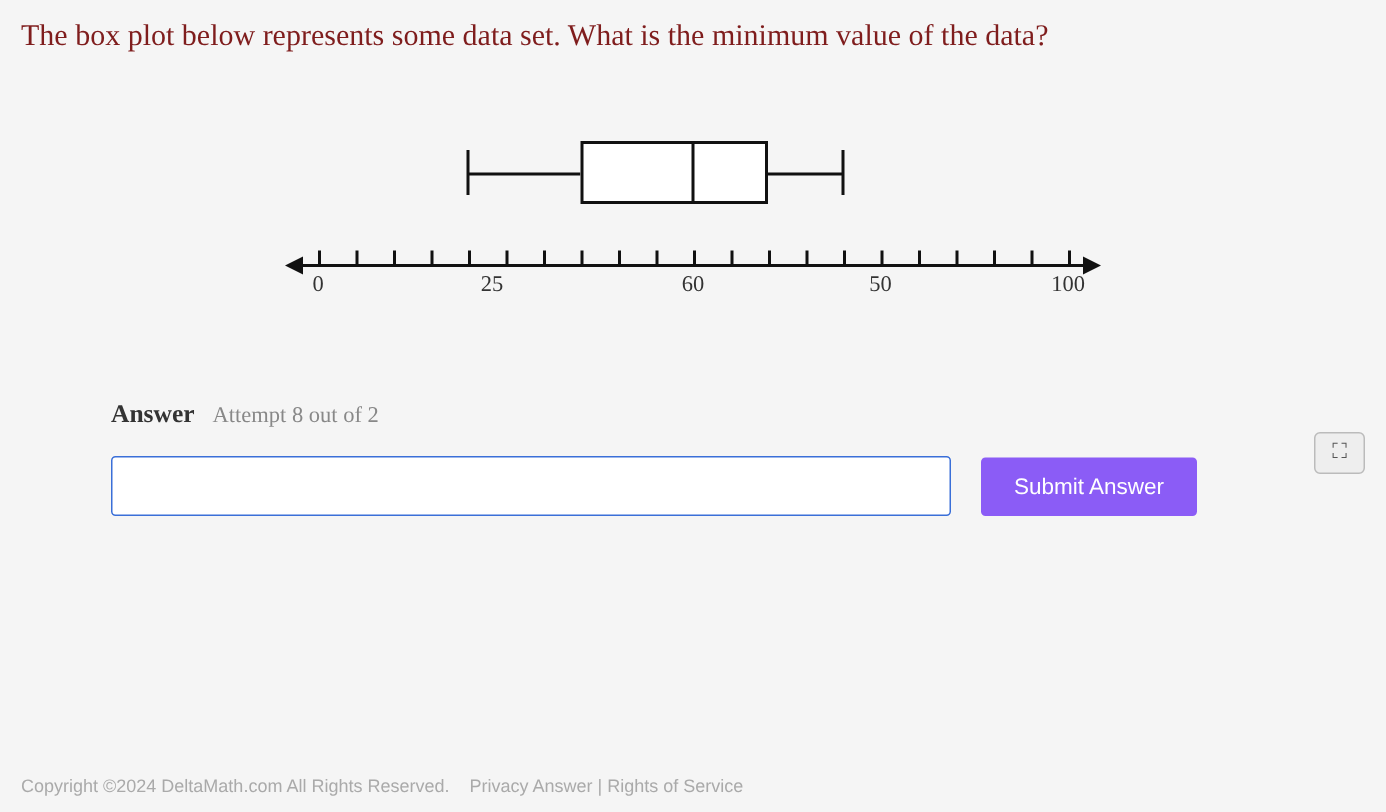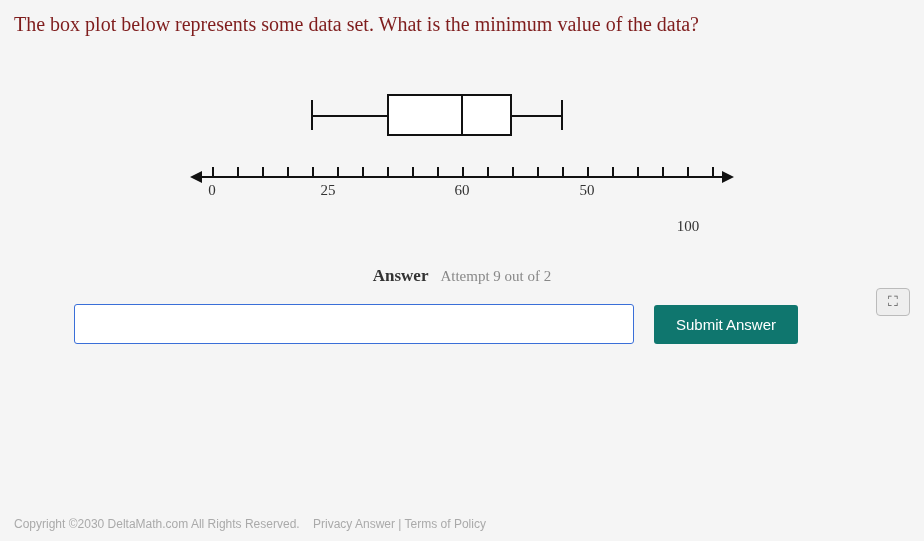--- a/index.html
+++ b/index.html
@@ -112,21 +112,20 @@
       font-size: 15px;
       color: #333;
       transform: translateX(-50%);
       font-family: Georgia, serif;
     }
     .answer-row {
       display: flex;
       align-items: baseline;
       gap: 12px;
       margin: 0 60px 18px 60px;
-      justify-content: center;
     }
     .answer-label {
       font-weight: bold;
       font-size: 17px;
       color: #333;
     }
     .attempt {
       font-size: 15px;
       color: #888;
     }
@@ -140,21 +139,21 @@
       flex: 0 0 560px;
       height: 40px;
       border: 1.5px solid #3a6fd8;
       border-radius: 3px;
       background: #fff;
       padding: 6px 10px;
       font-size: 16px;
       outline: none;
     }
     .submit-btn {
-      background: #0f766e;
+      background: #8b5cf6;
       color: #fff;
       border: none;
       border-radius: 3px;
       padding: 11px 22px;
       font-size: 15px;
       font-family: Arial, sans-serif;
       cursor: pointer;
     }
     .side-btn {
       position: absolute;
@@ -223,37 +222,37 @@
           <div class="tick" style="left: 395px;"></div>
           <div class="tick" style="left: 420px;"></div>
           <div class="tick" style="left: 445px;"></div>
           <div class="tick" style="left: 470px;"></div>
           <div class="tick" style="left: 495px;"></div>
           <div class="tick" style="left: 520px;"></div>
           <div class="tick-label" style="left: 20px;">0</div>
           <div class="tick-label" style="left: 136px;">25</div>
           <div class="tick-label" style="left: 270px;">60</div>
           <div class="tick-label" style="left: 395px;">50</div>
-          <div class="tick-label" style="left: 496px; margin-top: 36px;">100</div>
+          <div class="tick-label" style="left: 520px;">100</div>
         </div>
       </div>
   </div>
 
   <div class="answer-row">
     <span class="answer-label">Answer</span>
-    <span class="attempt">Attempt 9 out of 2</span>
+    <span class="attempt">Attempt 8 out of 2</span>
   </div>
 
   <div class="input-row">
     <input type="text" class="answer-input" value="" style="">
     <button class="submit-btn">Submit Answer</button>
   </div>
 </div>
 
 <div class="side-btn">⛶</div>
 
 <div class="footer">
-  <span>Copyright ©2030 DeltaMath.com All Rights Reserved.</span>
+  <span>Copyright ©2024 DeltaMath.com All Rights Reserved.</span>
   &nbsp;&nbsp;
   <a href="#">Privacy Answer</a>
   <span> | </span>
-  <a href="#">Terms of Policy</a>
+  <a href="#">Rights of Service</a>
 </div>
 
 </body></html>

